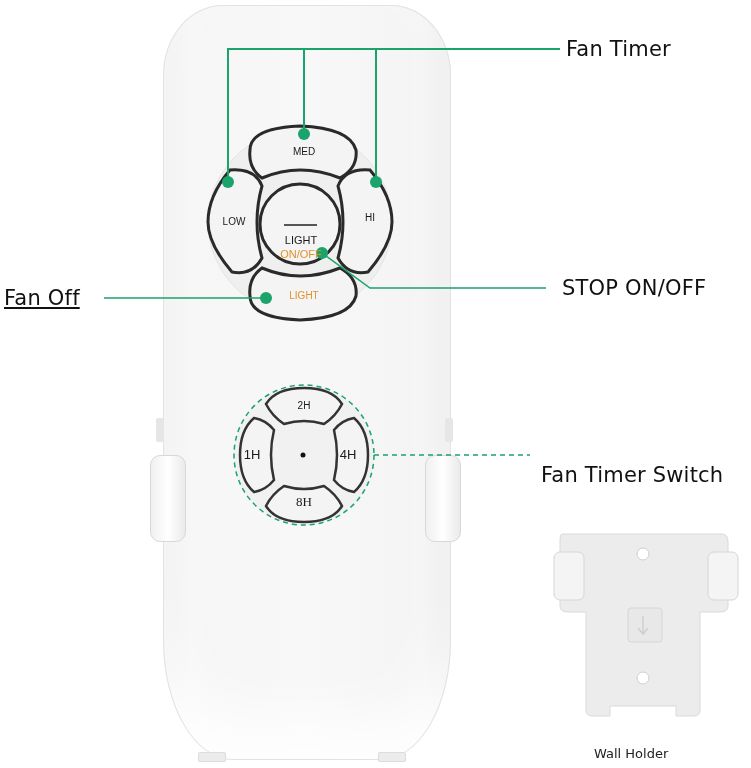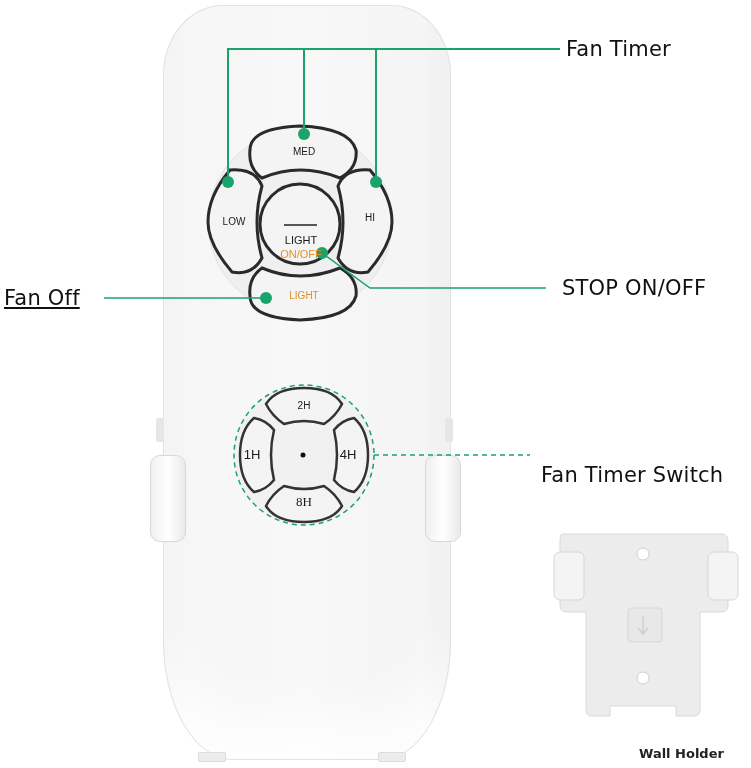--- a/index.html
+++ b/index.html
@@ -7,21 +7,21 @@
          font-family:"Liberation Sans", "DejaVu Sans", sans-serif; }
   .abs { position:absolute; }
   .remote { left:163px; top:5px; width:288px; height:755px;
             background:linear-gradient(90deg,#ececec 0%,#f6f6f6 10%,#f8f8f8 50%,#f4f4f4 90%,#e6e6e6 100%);
             border-radius:60px 60px 70px 70px / 70px 70px 120px 120px;
             box-shadow: inset 0 0 0 1px #e2e2e2, inset 0 -40px 60px rgba(255,255,255,0.9); }
   .clip { background:linear-gradient(90deg,#f0f0f0,#ffffff 50%,#eaeaea); border:1px solid #d8d8d8; border-radius:10px; }
   .label-callout { color:#111; font-size:21px; white-space:nowrap; font-family:"DejaVu Sans", sans-serif; letter-spacing:0.2px; }
   .btn-text { font-size:10px; color:#1a1a1a; text-align:center; }
   .orange { color:#e0922a;text-align:center; }
-  .holder-caption { font-size:13px; color:#222; font-weight:bold; font-family:"DejaVu Sans", sans-serif;margin-left:45px; }
+  .holder-caption { font-size:13px; color:#222; font-weight:normal; font-family:"DejaVu Sans", sans-serif; }
 </style>
 </head>
 <body>
 
 <div class="abs remote"></div>
 
 <div class="abs clip" style="left:150px;top:455px;width:34px;height:85px;"></div>
 <div class="abs clip" style="left:425px;top:455px;width:34px;height:85px;"></div>
 <div class="abs" style="left:156px;top:418px;width:8px;height:24px;background:#e6e6e6;border-radius:2px;"></div>
 <div class="abs" style="left:445px;top:418px;width:8px;height:24px;background:#e6e6e6;border-radius:2px;"></div>

